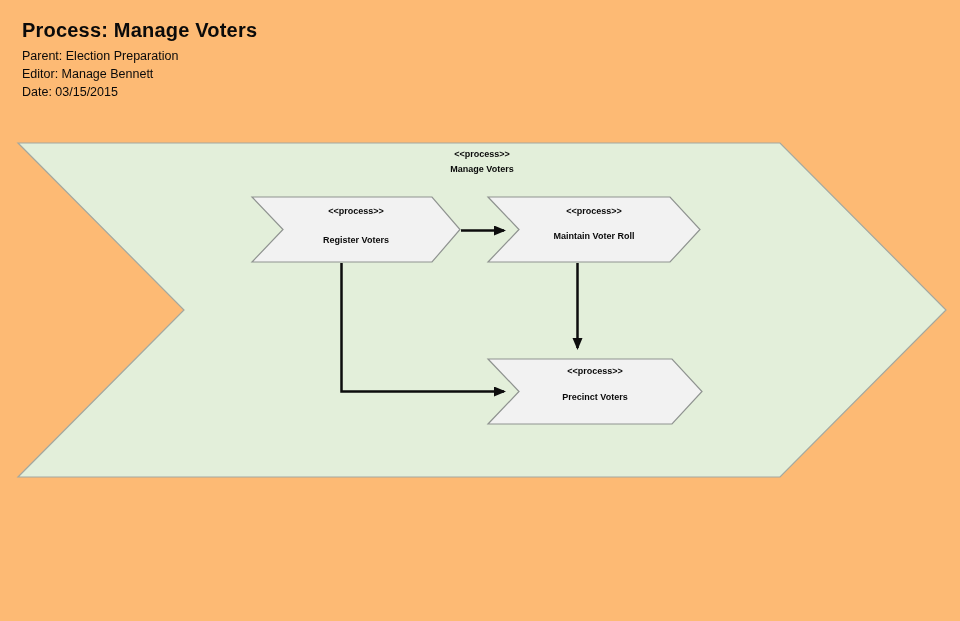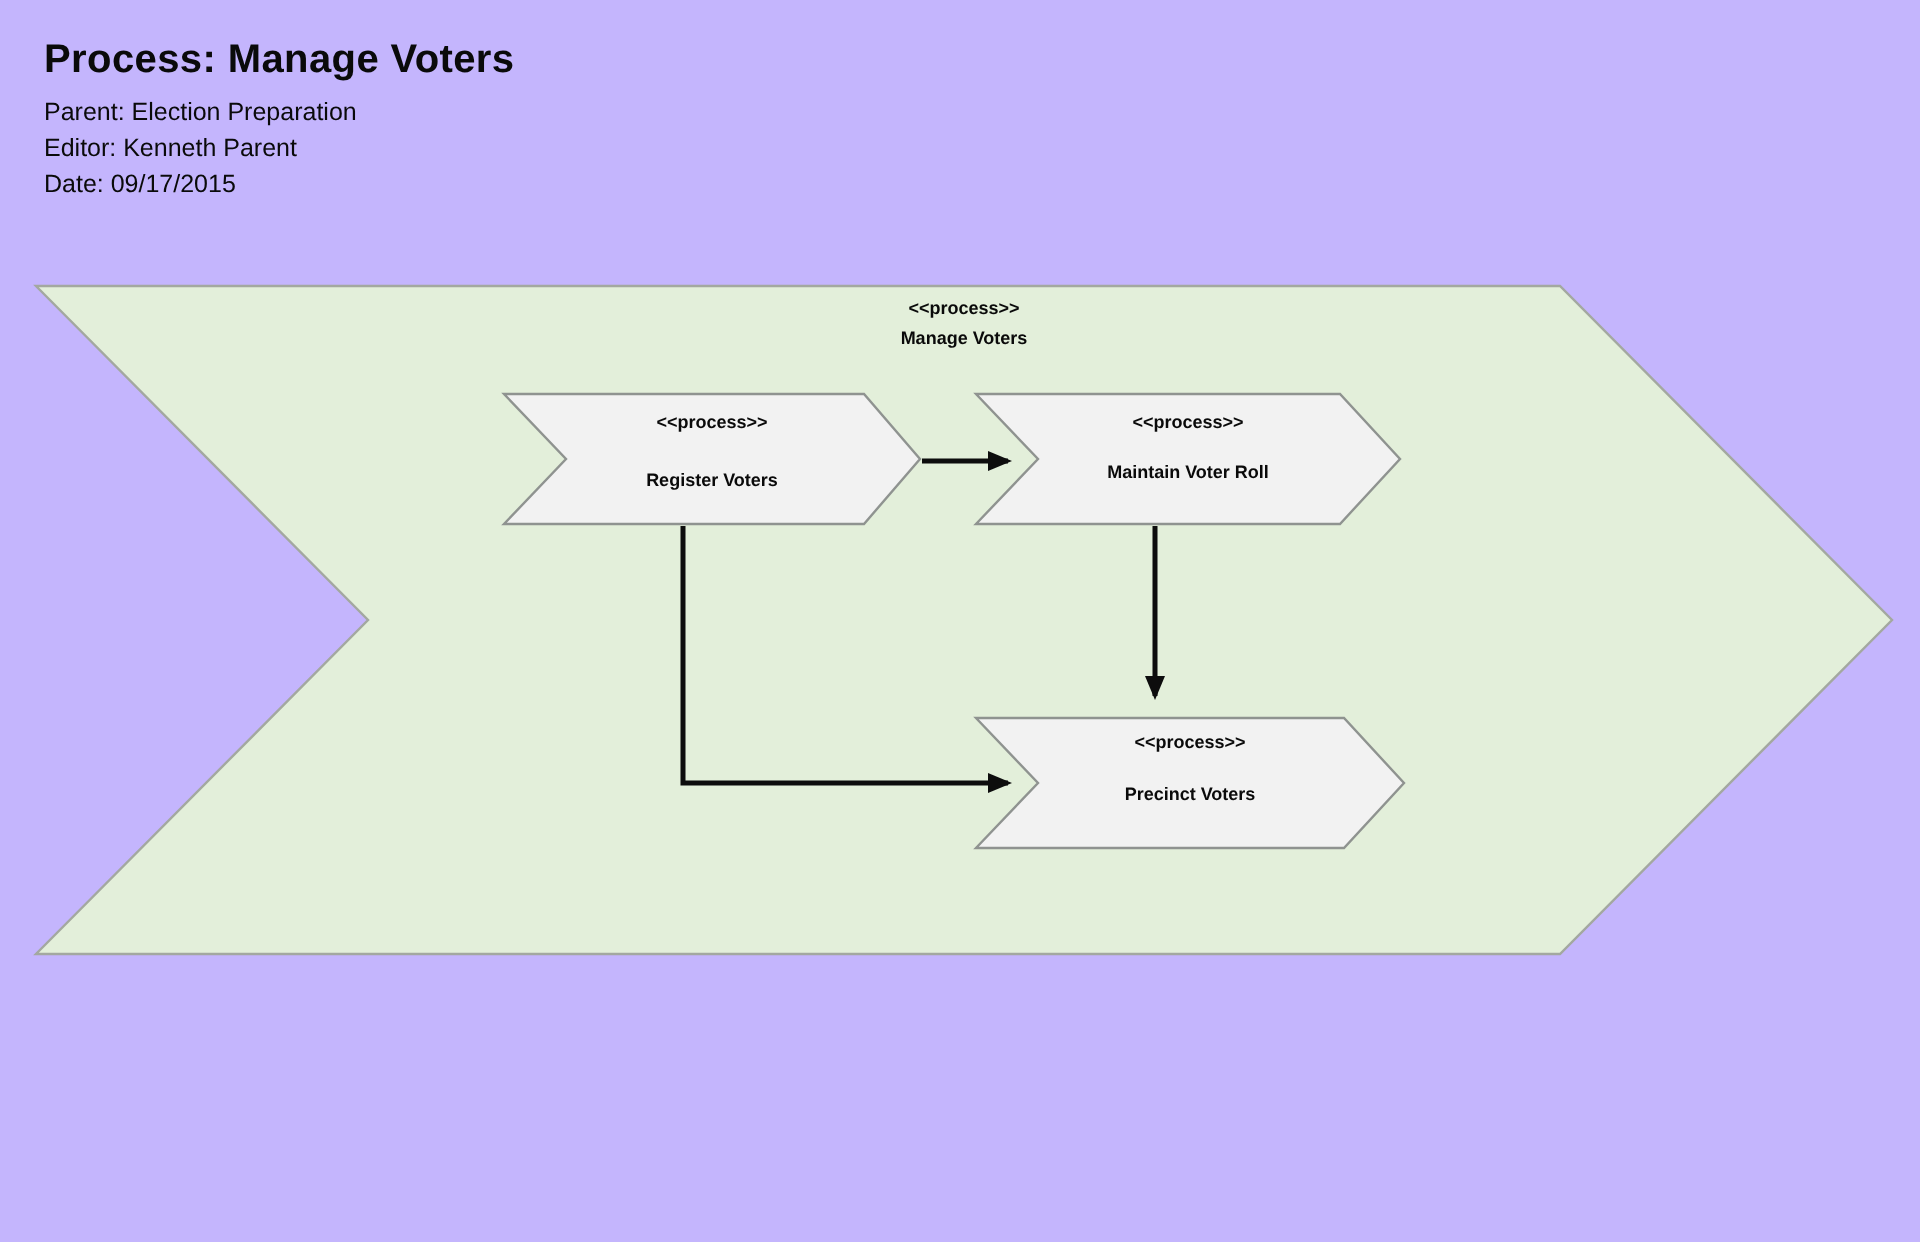--- a/index.html
+++ b/index.html
@@ -5,21 +5,21 @@
   html, body {
     margin: 0;
     padding: 0;
     background: #ffffff;
     font-family: "Liberation Sans", sans-serif;
   }
   .page {
     position: relative;
     width: 960px;
     height: 621px;
-    background: #c4b5fd;
+    background: #fdba74;
     overflow: hidden;
   }
   .title-block {
     position: absolute;
     left: 22px;
     top: 18px;
     color: #0a0a0a;
   }
   .page-title {
     font-size: 20px;
@@ -47,22 +47,22 @@
   }
 </style>
 </head>
 <body>
 
 <div class="page">
 
   <div class="title-block">
     <div class="page-title">Process: Manage Voters</div>
     <div class="meta-line">Parent: Election Preparation</div>
-    <div class="meta-line">Editor: Kenneth Parent</div>
-    <div class="meta-line">Date: 09/17/2015</div>
+    <div class="meta-line">Editor: Manage Bennett</div>
+    <div class="meta-line">Date: 03/15/2015</div>
   </div>
 
   <svg class="diagram" width="960" height="621" viewBox="0 0 960 621">
     <defs>
       <marker id="arrowhead" markerUnits="userSpaceOnUse" markerWidth="14" markerHeight="12" refX="10" refY="5" orient="auto">
         <path d="M0,0 L12,5 L0,10 Z" fill="#0d0d0d"></path>
       </marker>
     </defs>
 
     <polygon points="18,143 780,143 946,310 780,477 18,477 184,310" stroke="#a3a8a0" stroke-width="1.2" fill="#e3efda"></polygon>

